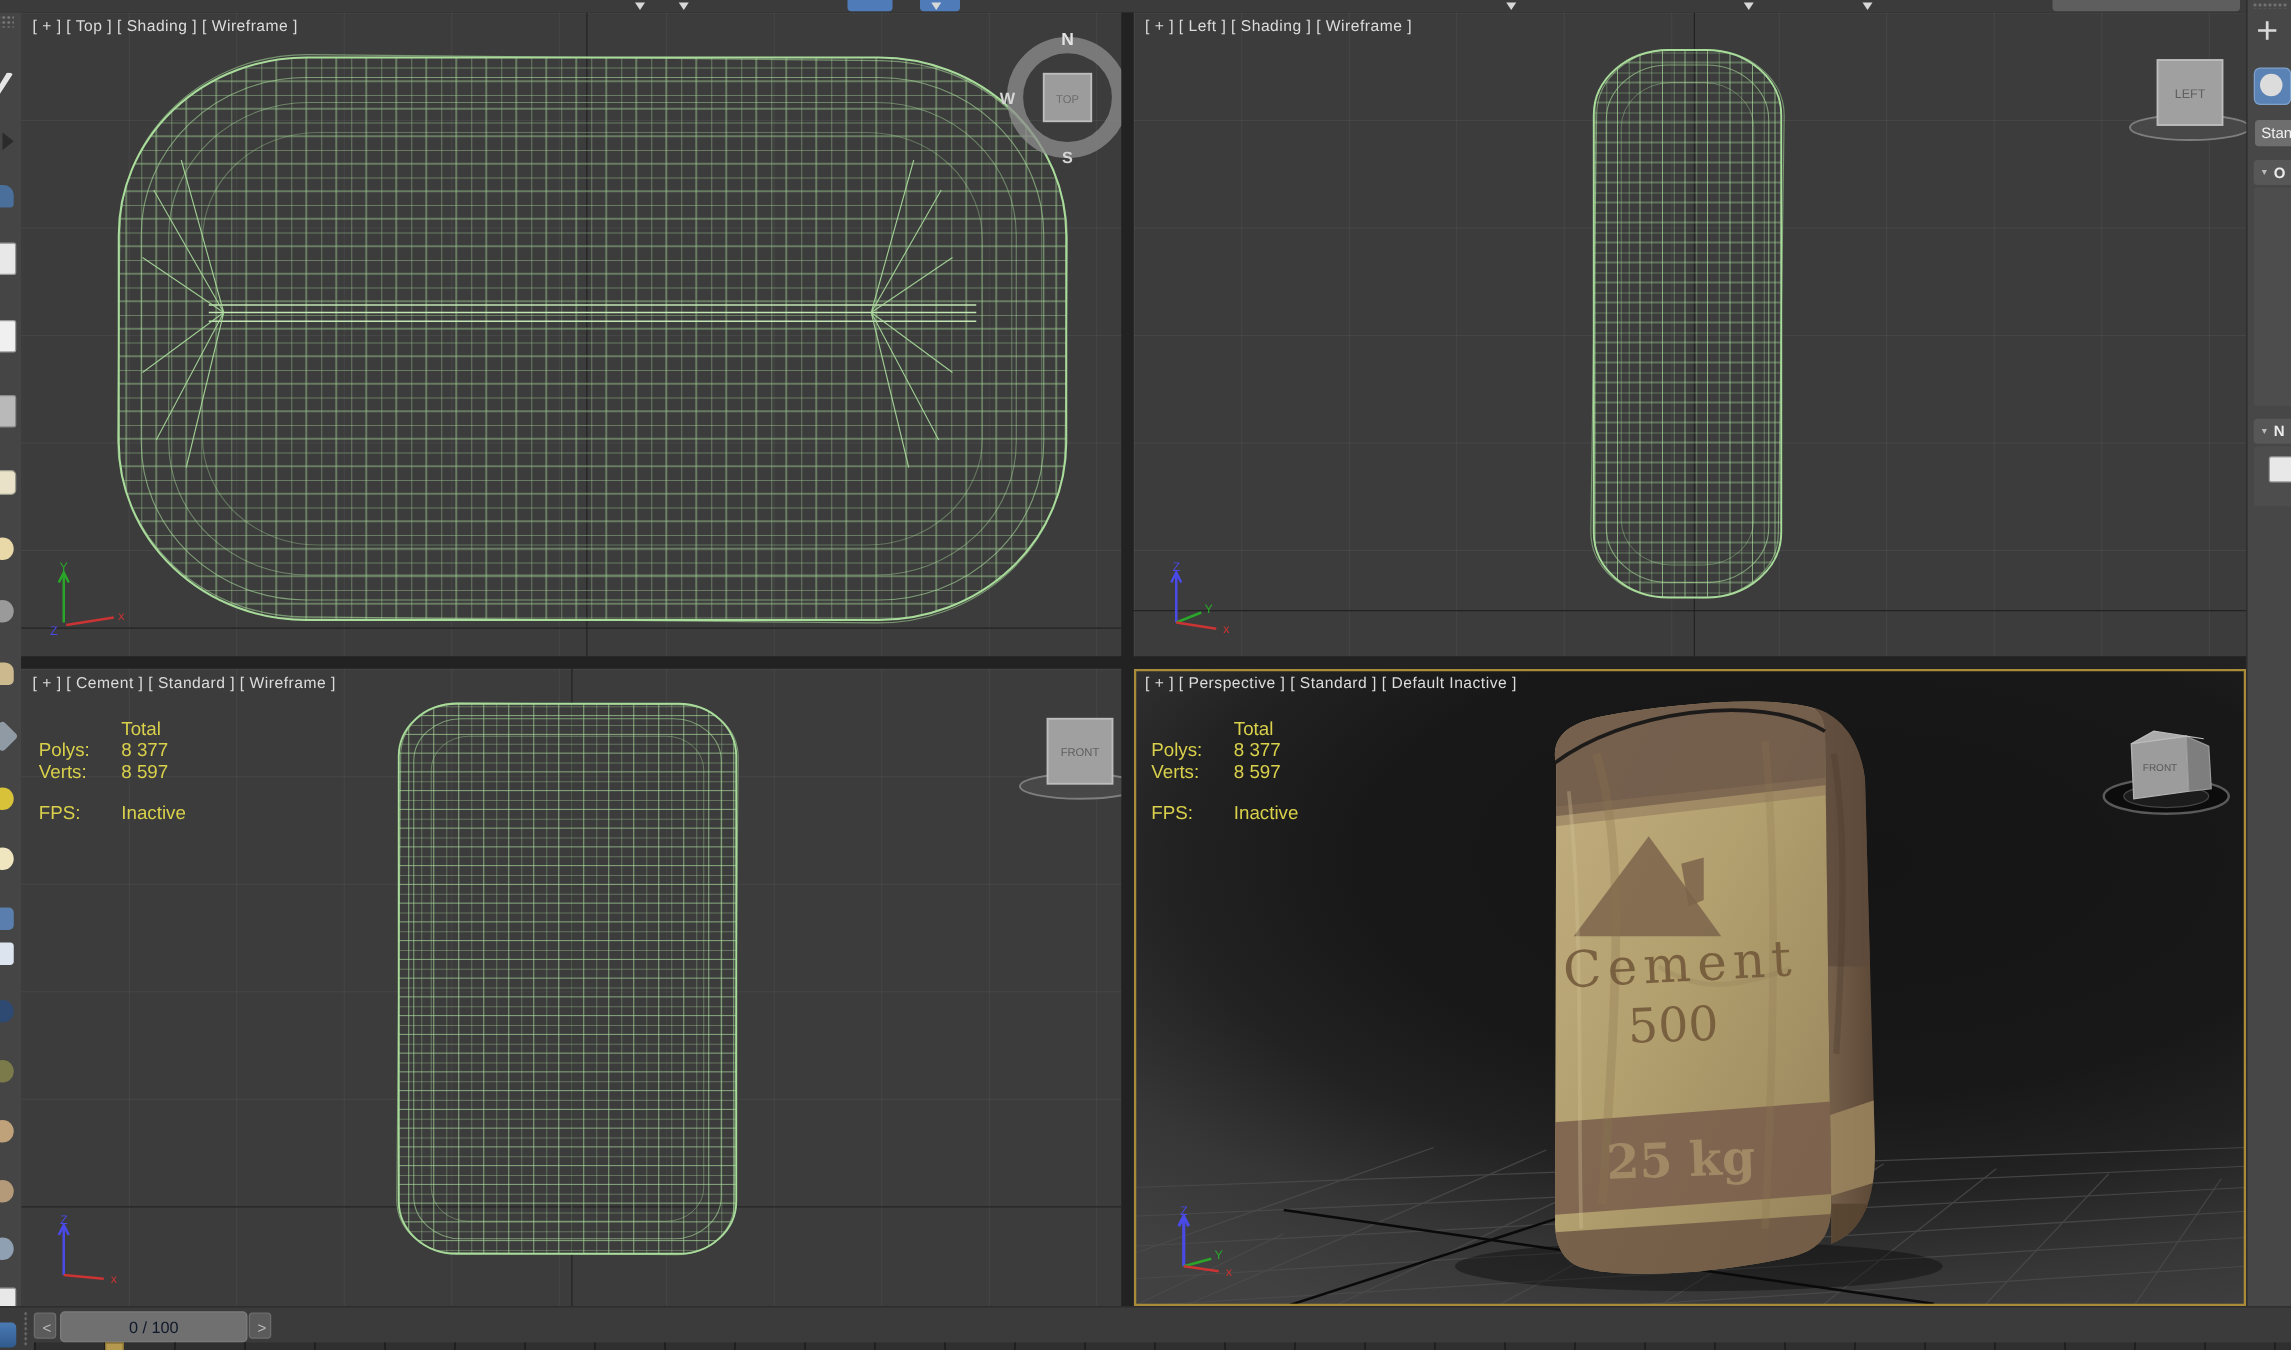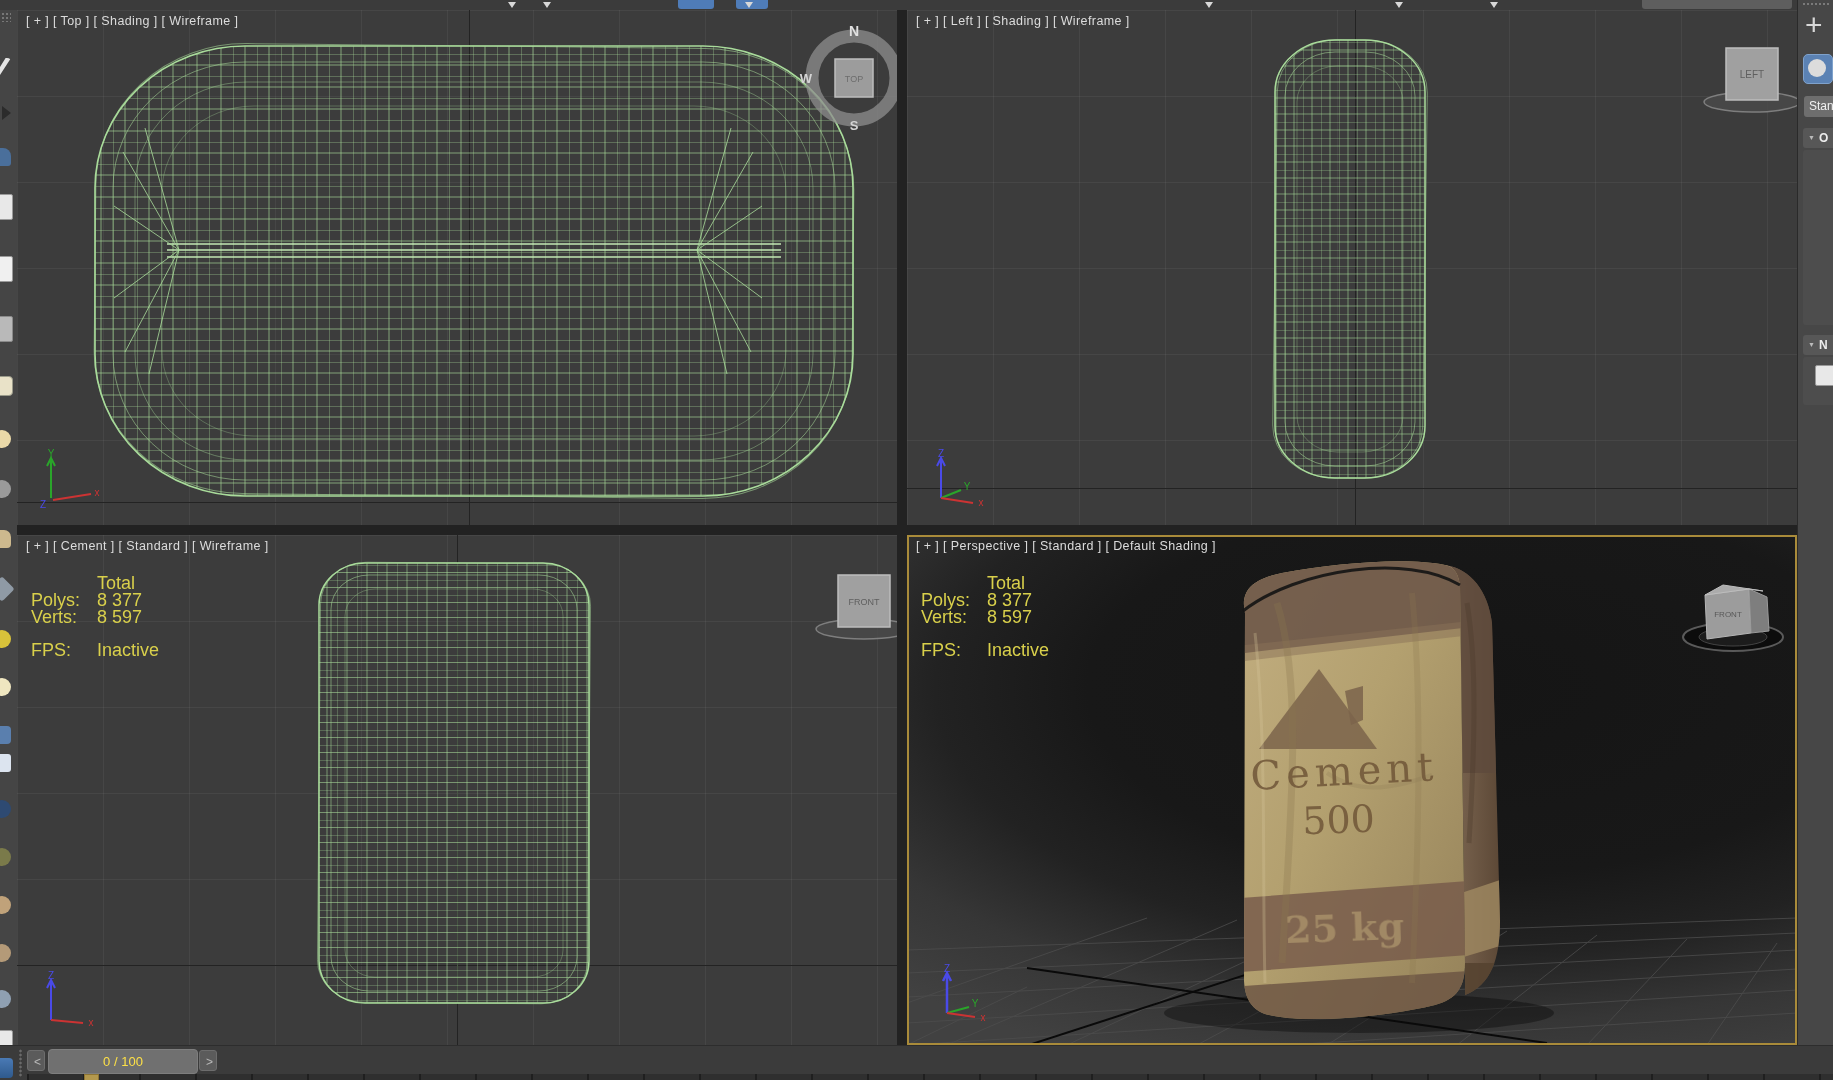--- a/index.html
+++ b/index.html
@@ -26,21 +26,21 @@
   #vp-top{left:0;top:0;width:880px;height:515px;}
   #vp-left{left:890px;top:0;width:890px;height:515px;}
   #vp-front{left:0;top:525px;width:880px;height:510px;}
   #vp-persp{left:890px;top:525px;width:890px;height:510px;
       background:radial-gradient(ellipse 95% 80% at 64% 30%, #151515 0%, #181818 46%, #222222 64%, #363636 82%, #414141 100%);}
   .vp-label{position:absolute;left:9px;top:4px;font-size:12.5px;color:#dcdcdc;letter-spacing:.4px;z-index:20;cursor:default;}
   .axis-dark-v{position:absolute;top:0;bottom:0;width:1px;background:#232323;}
   .axis-dark-h{position:absolute;left:0;right:0;height:1px;background:#232323;}
 
   
-  .stats{position:absolute;left:14px;top:40px;font-size:18px;color:#d9d04b;line-height:17px;z-index:20;}
+  .stats{position:absolute;left:14px;top:40px;font-size:15px;color:#d9d04b;line-height:17px;z-index:20;}
   .srow{display:flex;}
   .slabel{display:inline-block;width:52px;}
   .sval{display:inline-block;margin-left:14px;}
   .sgap{height:16px;}
 
   
   .active-border{position:absolute;inset:0;box-shadow:inset 0 0 0 2px #a98b3a;z-index:40;pointer-events:none;}
 
   
   .vc{position:absolute;z-index:25;}
@@ -54,21 +54,21 @@
   .rollout{position:absolute;left:5px;width:34px;height:20px;background:#575757;border-radius:3px 0 0 3px;color:#ececec;font-size:12px;font-weight:bold;line-height:20px;}
   .rollout .arr{font-size:7px;color:#bbb;margin:0 4px 0 5px;vertical-align:2px;}
   .rollout-body{position:absolute;left:5px;width:34px;background:#4d4d4d;border-radius:3px 0 0 3px;}
   #name-field{position:absolute;left:12px;top:8px;width:26px;height:19px;background:#e8e8e8;border-radius:2px;border:1px solid #999;}
 
   
   #bottom-bar{left:0;top:1045px;width:1833px;height:35px;background:#3b3b3b;border-top:1px solid #2d2d2d;}
   #corner-blue{position:absolute;left:0;top:12px;width:13px;height:20px;background:linear-gradient(#4a7ab5,#2f5a8d);border-radius:0 4px 4px 0;}
   .dotgrip{position:absolute;left:19px;top:3px;width:3px;height:28px;background-image:radial-gradient(#6a6a6a 1px,transparent 1.2px);background-size:3px 4px;}
   .tbtn{position:absolute;top:4px;width:18px;height:21px;background:#5b5b5b;border:1px solid #6d6d6d;border-radius:3px;color:#b9b9b9;font-size:12px;text-align:center;line-height:20px;}
-  #time-pill{position:absolute;left:48px;top:3px;width:148px;height:23px;background:#707070;border:1px solid #7e7e7e;border-radius:4px;color:#fde047;font-size:13px;text-align:center;line-height:23px;}
+  #time-pill{position:absolute;left:48px;top:3px;width:148px;height:23px;background:#707070;border:1px solid #7e7e7e;border-radius:4px;color:#0f172a;font-size:13px;text-align:center;line-height:23px;}
   #track-strip{position:absolute;left:27px;top:28px;right:0;height:7px;background:#2f2f2f;
      background-image:repeating-linear-gradient(90deg,#1f1f1f 0 2px,transparent 2px 56px);}
   #frame-marker{position:absolute;left:84px;top:28px;width:13px;height:7px;background:#b3984d;border:1px solid #8d7433;}
 </style>
 </head>
 <body>
 
 <div id="top-sliver" class="abs">
   <div class="blue-btn-sliver" style="left:678px;width:36px;"></div>
   <div class="blue-btn-sliver" style="left:736px;width:32px;"></div>
@@ -332,21 +332,21 @@
     <svg class="vc" style="left:24px;top:428px;" width="70" height="62" viewBox="0 0 70 62">
       <line x1="16" y1="50" x2="16" y2="12" stroke="#4a4ae8" stroke-width="2.5"></line>
       <path d="M12 18 L16 10 L20 18" fill="none" stroke="#4a4ae8" stroke-width="2.5"></path>
       <text x="16" y="9" font-size="10" fill="#4a4ae8" text-anchor="middle">Z</text>
       <line x1="16" y1="50" x2="38" y2="44" stroke="#2aa52a" stroke-width="2"></line>
       <text x="44" y="44" font-size="10" fill="#2aa52a" text-anchor="middle">Y</text>
       <line x1="16" y1="50" x2="44" y2="54" stroke="#c33" stroke-width="2"></line>
       <text x="52" y="58" font-size="10" fill="#c33" text-anchor="middle">x</text>
     </svg>
 
-    <div class="vp-label">[ + ] [ Perspective ] [ Standard ] [ Default Shading ]</div>
+    <div class="vp-label">[ + ] [ Perspective ] [ Standard ] [ Default Inactive ]</div>
 
     <div class="stats">
       <div class="srow">
           <span class="slabel"></span>
           <span class="sval">Total</span>
         </div>
       <div class="srow">
           <span class="slabel">Polys:</span>
           <span class="sval">8 377</span>
         </div>

